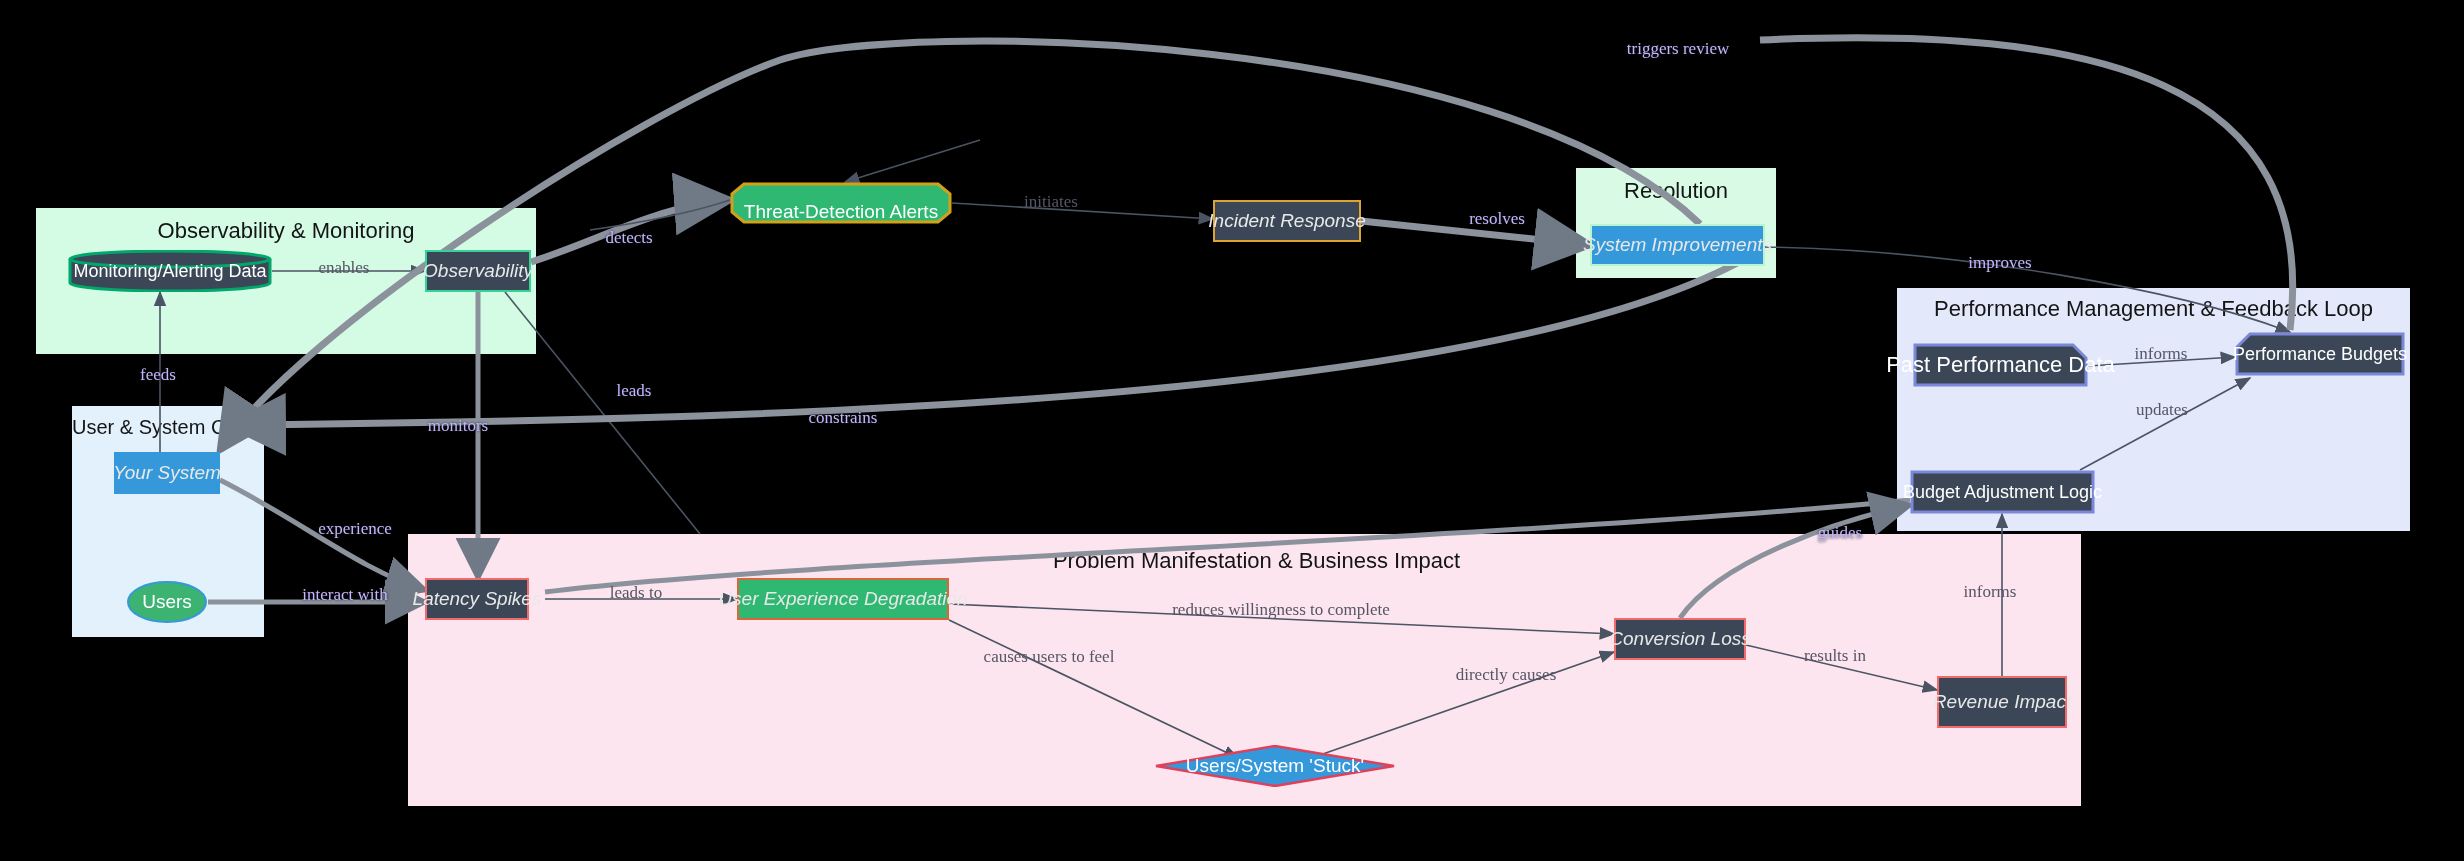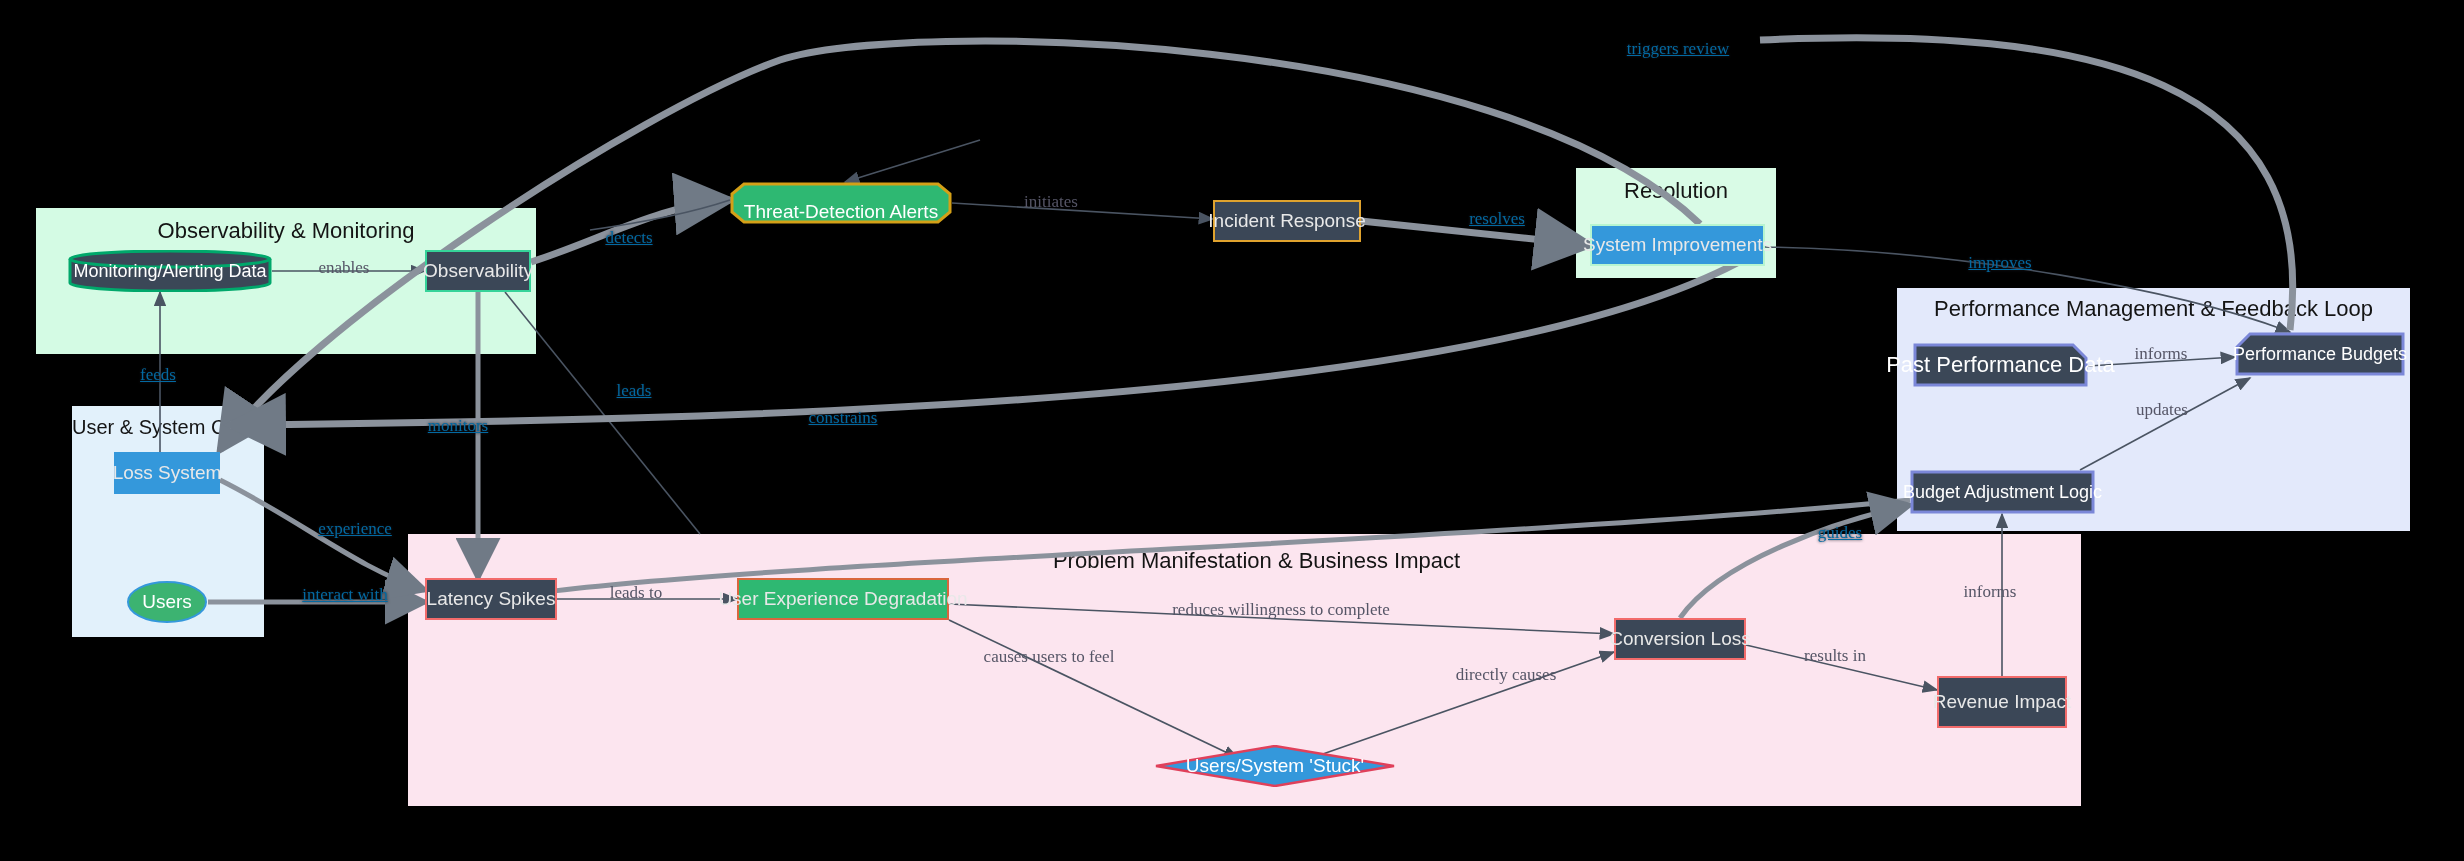--- a/index.html
+++ b/index.html
@@ -46,40 +46,40 @@
     box-sizing: border-box;
     display: flex;
     align-items: center;
     justify-content: center;
     color: #e8e8e8;
     font-size: 19px;
     font-family: "Liberation Sans", sans-serif;
     text-align: center;
     white-space: nowrap;
     z-index: 5;
+    font-style: italic;
   }
   .node.rect {
     background: #3b4757;
     border: 2px solid #9370db;
   }
   .edge-label {
     position: absolute;
     font-family: "Liberation Serif", serif;
     font-size: 17px;
     white-space: nowrap;
     z-index: 6;
     transform: translate(-50%, -50%);
   }
   .edge-label.onlight { color: #555566; }
   
   .edge-label.ondark {
-    color: #0369a1;
+    color: #c4b5fd;
     text-shadow: 0 0 3px #1a1f28;
     filter: blur(0.3px);
-    text-decoration: underline;
   }
   .shape-wrap { position: absolute; z-index: 5; }
   .shape-wrap svg { display: block; }
   .shape-text {
     position: absolute;
     inset: 0;
     display: flex;
     align-items: center;
     justify-content: center;
     color: #ffffff;
@@ -200,21 +200,21 @@
 
   <div class="node rect" style="left:1213px; top:200px; width:148px; height:42px; border-color:#e0a32e; background:#3b4757;">
     <span>Incident Response</span>
   </div>
 
   <div class="node rect" style="left:1590px; top:224px; width:175px; height:42px; border-color:#b6f5d0; background:#3498db;">
     <span>System Improvements</span>
   </div>
 
   <div class="node rect" style="left:114px; top:452px; width:106px; height:42px; border-color:#3498db; background:#3498db;">
-    <span>Loss System</span>
+    <span>Your System</span>
   </div>
 
   <div class="shape-wrap" style="left:126px; top:580px; width:82px; height:44px;">
     <svg width="82" height="44" viewBox="0 0 82 44">
       <ellipse cx="41" cy="22" rx="39" ry="20" fill="#3cb371" stroke="#3498db" stroke-width="2"></ellipse>
     </svg>
     <div class="shape-text">Users</div>
   </div>
 
   <div class="shape-wrap" style="left:1913px; top:343px; width:175px; height:44px;">
@@ -231,21 +231,21 @@
     <div class="shape-text" style="font-size:18px;">Performance Budgets</div>
   </div>
 
   <div class="shape-wrap" style="left:1910px; top:470px; width:185px; height:44px;border-radius:18px;">
     <svg width="185" height="44" viewBox="0 0 185 44">
       <path d="M2,2 H183 V42 H2 Z" fill="#3b4757" stroke="#7b87d8" stroke-width="3"></path>
     </svg>
     <div class="shape-text" style="font-size:18px;">Budget Adjustment Logic</div>
   </div>
 
-  <div class="node rect" style="left:425px; top:578px; width:132px; height:42px; border-color:#f26b6b; background:#3b4757;">
+  <div class="node rect" style="left:425px; top:578px; width:104px; height:42px; border-color:#f26b6b; background:#3b4757;">
     <span>Latency Spikes</span>
   </div>
 
   <div class="node rect" style="left:737px; top:578px; width:212px; height:42px; border-color:#d9663d; background:#2eb872;">
     <span>User Experience Degradation</span>
   </div>
 
   <div class="node rect" style="left:1614px; top:618px; width:132px; height:42px; border-color:#f26b6b; background:#3b4757;">
     <span>Conversion Loss</span>
   </div>

